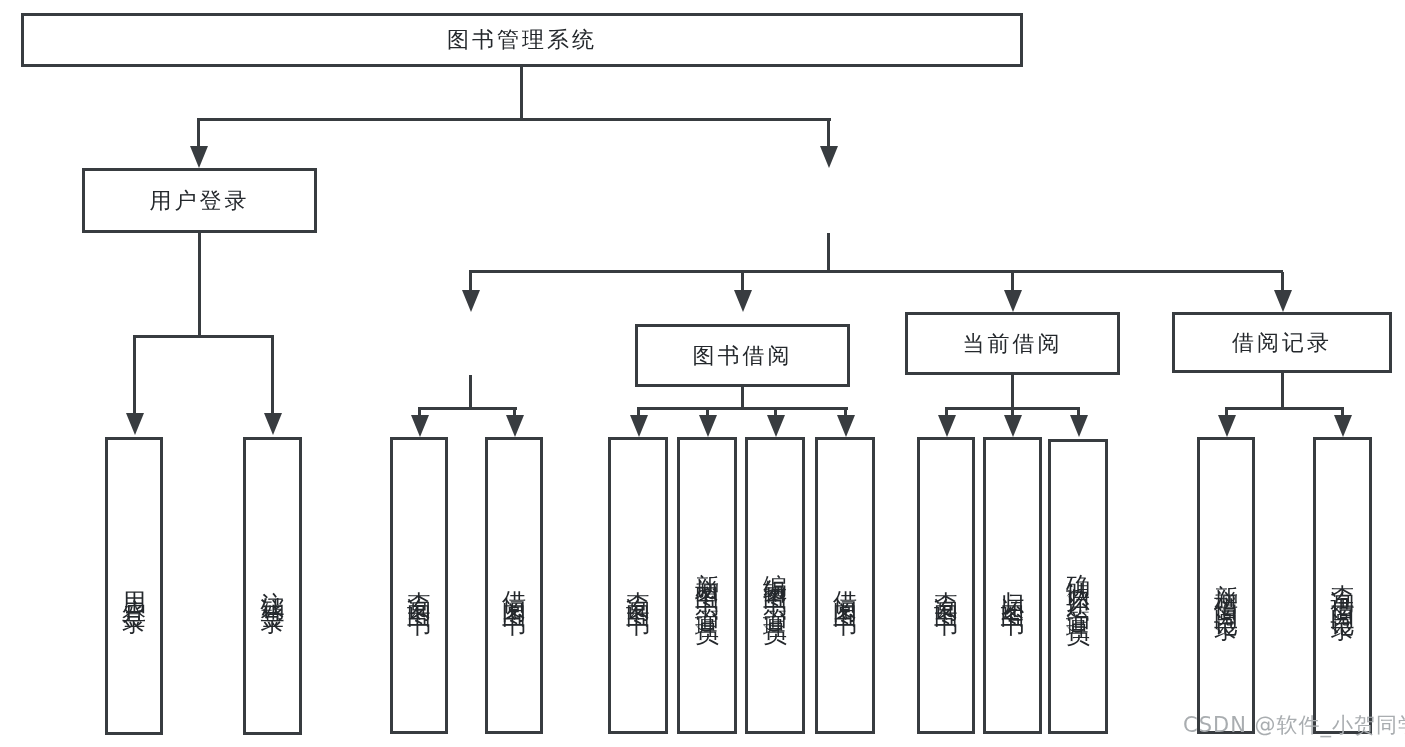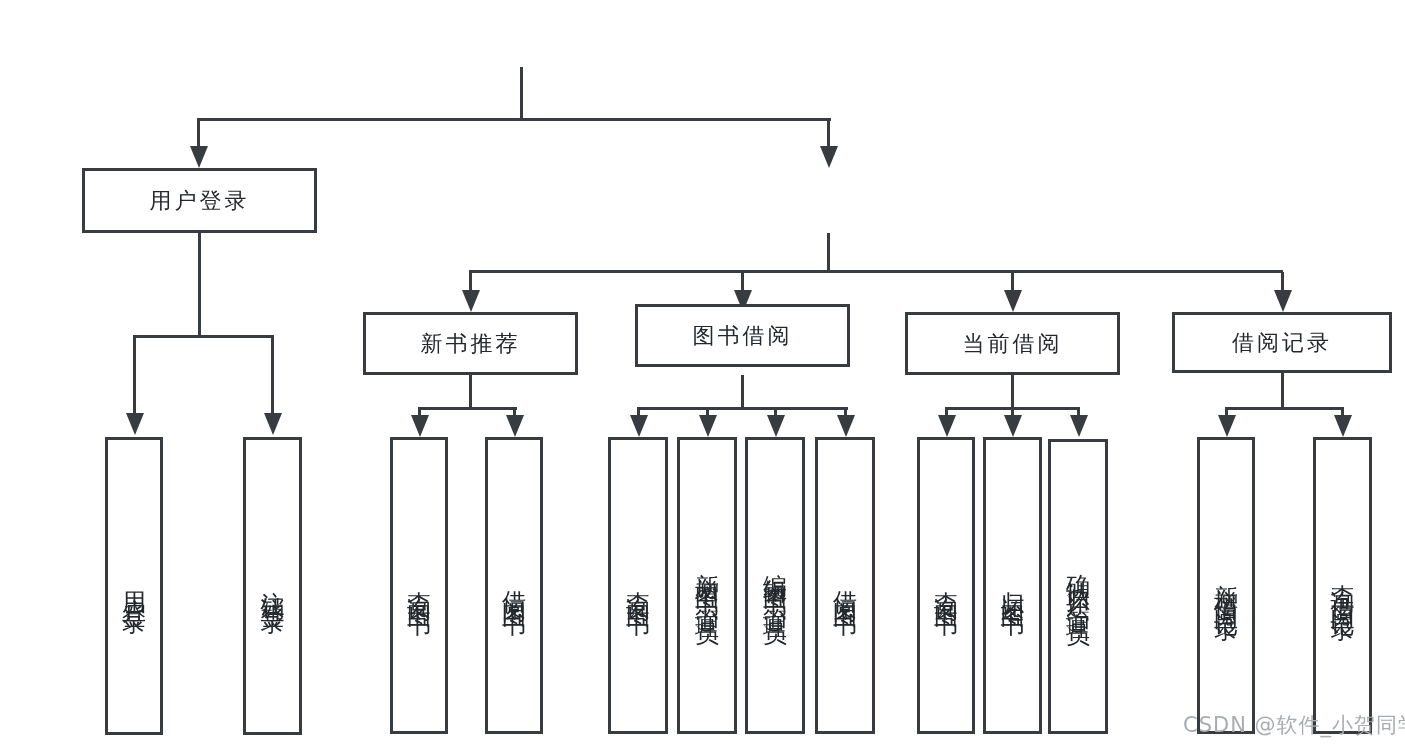--- a/index.html
+++ b/index.html
@@ -113,29 +113,29 @@
   <div class="vl" style="left:1077px;top:409px;height:6px"></div>
   <div class="ah" style="left:1070px;top:415px"></div>
 
   <div class="vl" style="left:1281px;top:373px;height:34px"></div>
   <div class="hl" style="left:1225px;top:407px;width:119px"></div>
   <div class="vl" style="left:1225px;top:409px;height:6px"></div>
   <div class="ah" style="left:1218px;top:415px"></div>
   <div class="vl" style="left:1341px;top:409px;height:6px"></div>
   <div class="ah" style="left:1334px;top:415px"></div>
 
+  <div class="box hbox" style="left:21px;top:13px;width:1002px;height:54px">
+    <span class="lbl">图书管理系统</span>
+  </div>
 
   <div class="box hbox" style="left:82px;top:168px;width:235px;height:65px">
     <span class="lbl">用户登录</span>
   </div>
 
-  <div class="box hbox" style="left:363px;top:312px;width:215px;height:63px">
-    <span class="lbl">新书推荐</span>
-  </div>
-  <div class="box hbox" style="left:635px;top:304px;width:215px;height:63px">
+  <div class="box hbox" style="left:635px;top:324px;width:215px;height:63px">
     <span class="lbl">图书借阅</span>
   </div>
   <div class="box hbox" style="left:1172px;top:312px;width:220px;height:61px">
     <span class="lbl">借阅记录</span>
   </div>
   <div class="box hbox" style="left:905px;top:312px;width:215px;height:63px">
     <span class="lbl">当前借阅</span>
   </div>
 
   <div class="box vbox" style="left:105px;top:437px;width:58px;height:298px">

